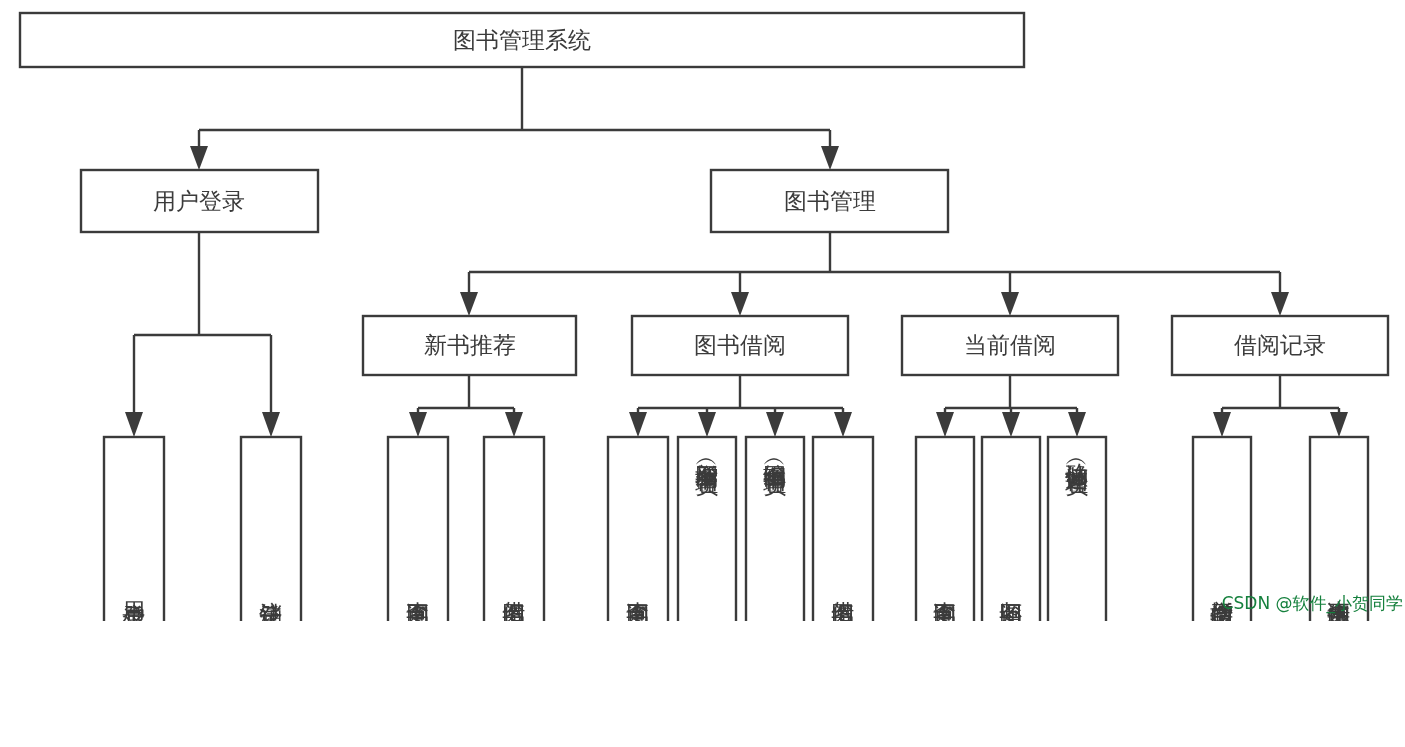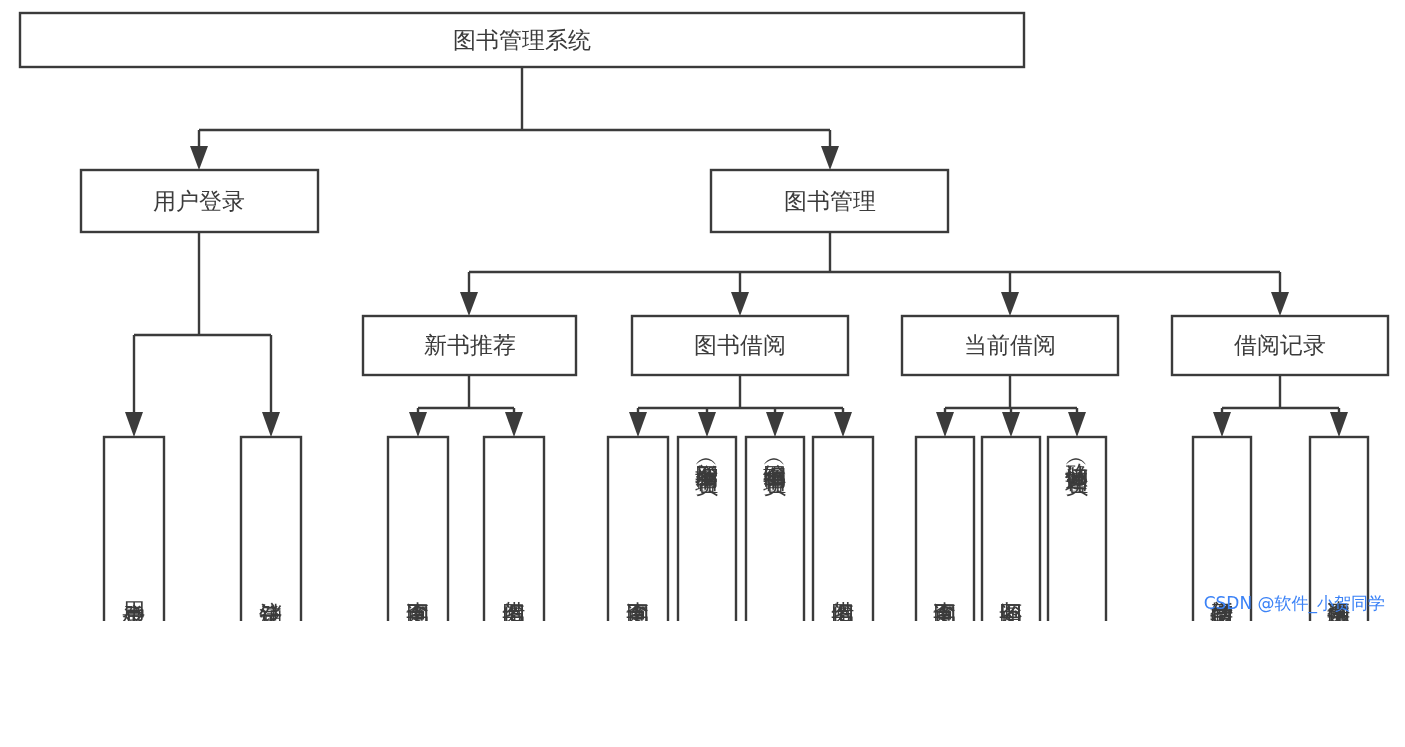--- a/index.html
+++ b/index.html
@@ -56,25 +56,25 @@
     font-family: "DejaVu Sans", "Liberation Sans", sans-serif;
     font-size: 23px;
     line-height: 1.06;
     color: #3b3b3b;
     letter-spacing: 1.5px;
     white-space: nowrap;
     pointer-events: none;
   }
   .watermark {
     position: absolute;
-    right: 20px;
+    right: 2px;
     bottom: 6px;
     font-family: "DejaVu Sans", "Liberation Sans", sans-serif;
     font-size: 17px;
-    color: #3b82f6;
+    color: #15803d;
     white-space: nowrap;
   }
 </style>
 </head>
 <body>
 
 <div id="diagram-root">
 
   <svg class="diagram-canvas" viewBox="0 0 1405 747">
 

